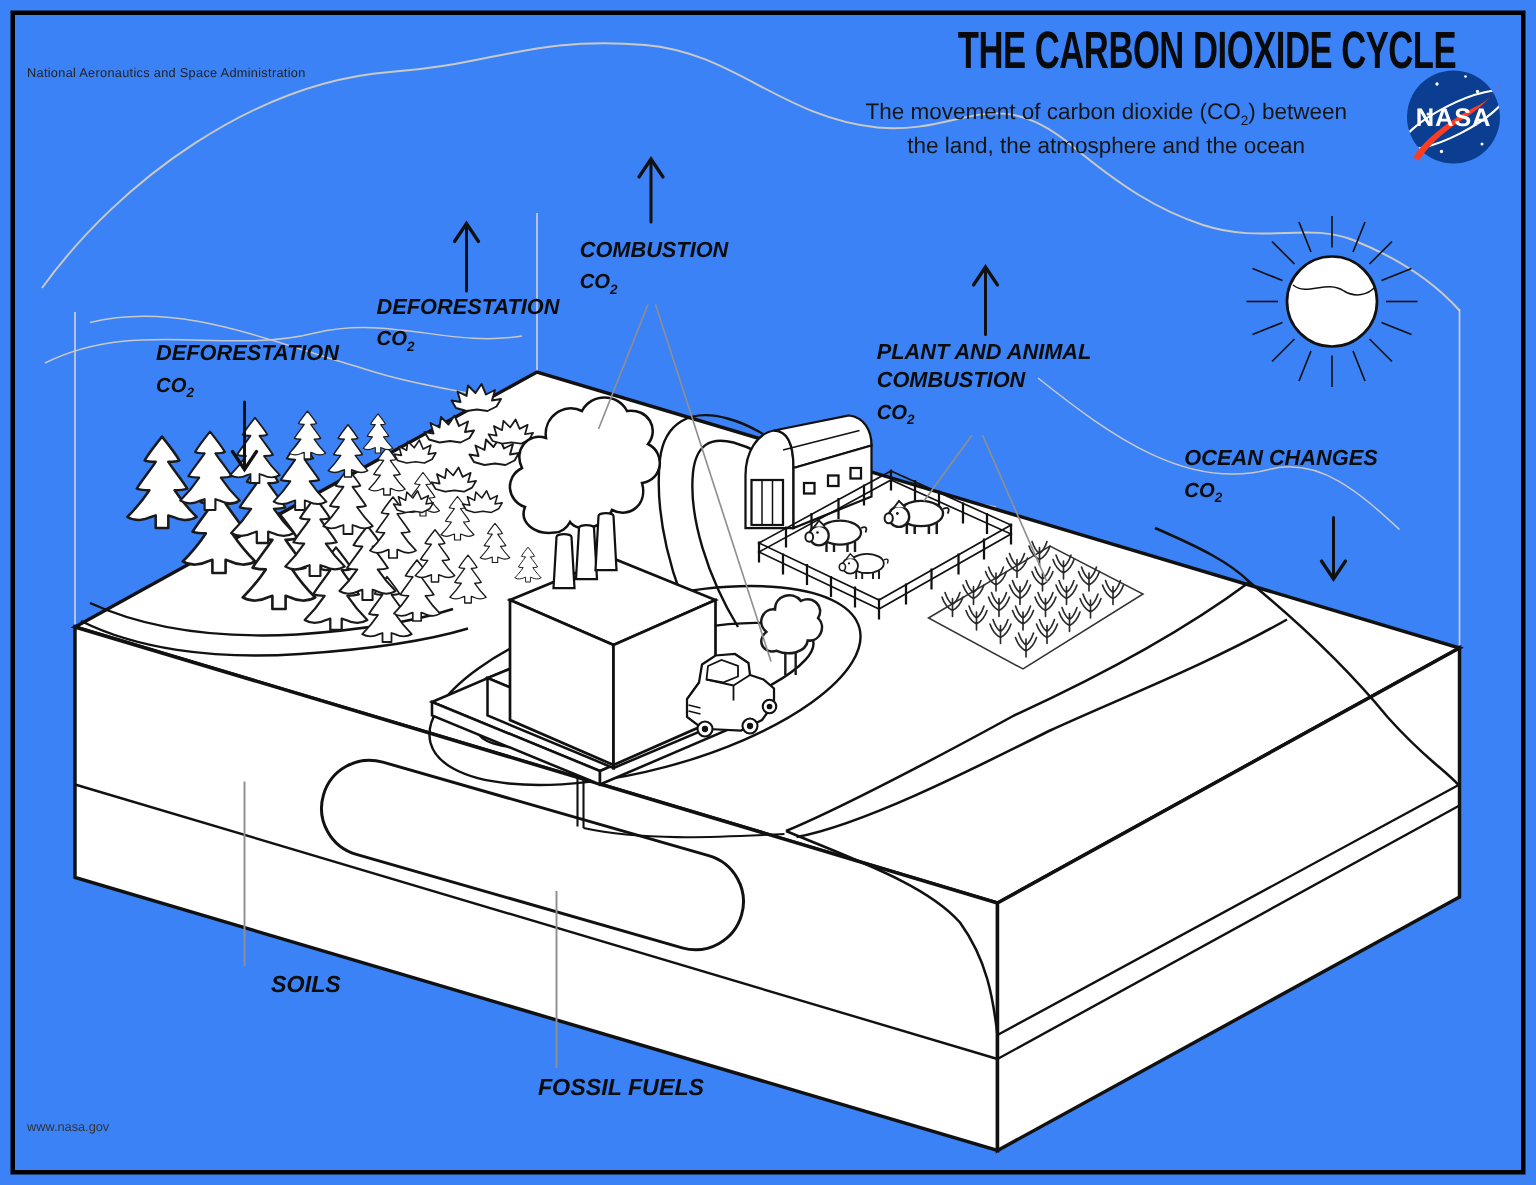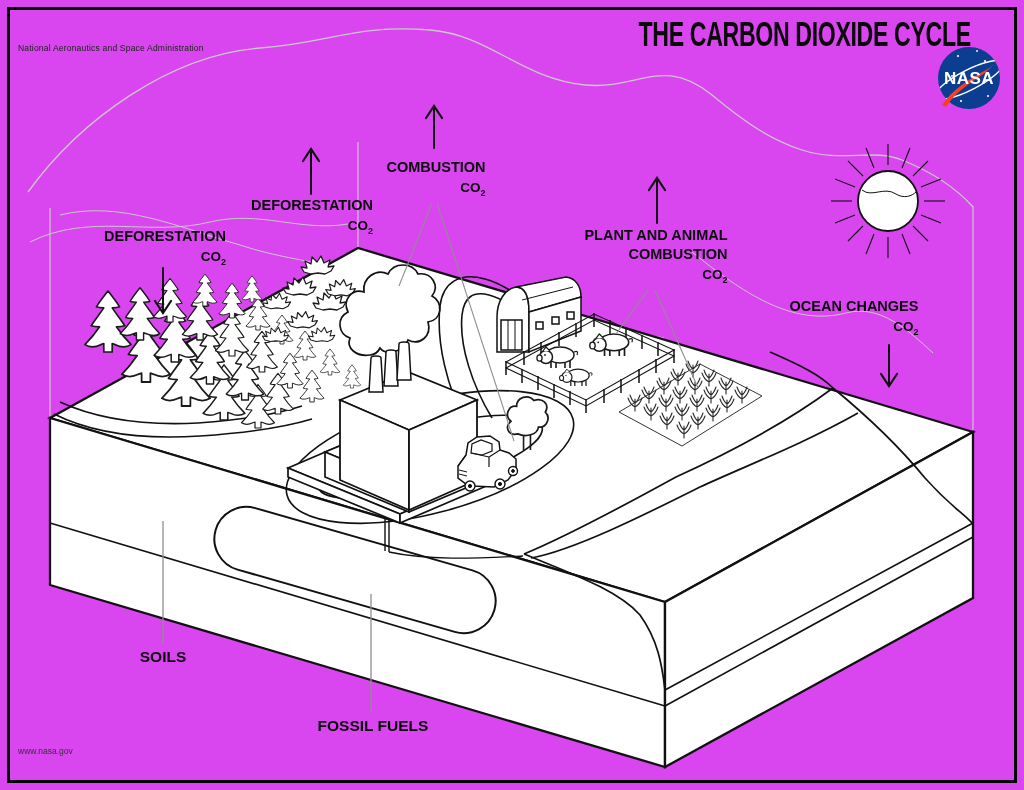--- a/index.html
+++ b/index.html
@@ -1,32 +1,32 @@
 <!DOCTYPE html>
 <html><head>
 <meta charset="utf-8">
 <style>
   html,body{margin:0;padding:0;background:#ffffff;}
-  .page{position:relative;width:1024px;height:790px;background:#d946ef;overflow:hidden;
+  .page{position:relative;width:1024px;height:790px;background:#3b82f6;overflow:hidden;
         font-family:"Liberation Sans",sans-serif;color:#111;}
   .frame{position:absolute;inset:7px;border:3px solid #000;pointer-events:none;}
   .svg-layer{position:absolute;left:0;top:0;width:1024px;height:790px;}
   .agency{position:absolute;left:18px;top:43px;font-size:8.5px;color:#222;letter-spacing:.2px;}
   .title{position:absolute;left:553px;top:16px;width:370px;text-align:center;}
   .title .t-inner{display:inline-block;font-weight:900;font-size:35px;line-height:1;
         letter-spacing:-.5px;transform:scaleX(.66);transform-origin:50% 50%;white-space:nowrap;color:#0a0a0a;}
   .subtitle{position:absolute;left:545px;top:64px;width:385px;text-align:center;
         font-size:15px;line-height:1.4;color:#161616;}
   .subtitle sub{font-size:9px;}
   .logo{position:absolute;left:928px;top:8px;width:82px;height:80px;margin-top:30px;}
-  .dlabel{position:absolute;transform:translateX(-50%);text-align:right;font-weight:700;
-        font-size:14.5px;line-height:1.3;white-space:nowrap;color:#0c0c0c;}
+  .dlabel{position:absolute;transform:translateX(-50%);text-align:left;font-weight:700;
+        font-size:14.5px;line-height:1.3;white-space:nowrap;color:#0c0c0c;font-style:italic;}
   .dlabel .co2row{font-size:13.5px;margin-top:2px;font-weight:700;}
   .dlabel sub{font-size:9px;}
-  .dlabel.big{font-size:15.5px;}
+  .dlabel.big{font-size:15.5px;margin-left:41px;}
   .siteurl{position:absolute;left:18px;top:732px;font-size:8.5px;color:#333;margin-top:14px;}
 </style>
 </head>
 <body>
 
 <div class="page">
 
   <svg class="svg-layer" viewBox="0 0 1024 790">
     <defs>
       <g id="pine">
@@ -295,20 +295,24 @@
       </g>
     </g>
   </svg>
 
   <div class="agency">National Aeronautics and Space Administration</div>
 
   <div class="title">
     <span class="t-inner">THE CARBON DIOXIDE CYCLE</span>
   </div>
 
+  <div class="subtitle">
+    <span>The movement of carbon dioxide (CO</span><sub>2</sub><span>) between</span><br>
+    <span>the land, the atmosphere and the ocean</span>
+  </div>
 
   <div class="logo">
     <svg viewBox="0 0 82 80" width="82" height="80">
       <defs>
           <clipPath id="logoclip">
             <circle cx="41" cy="40" r="31"></circle>
           </clipPath>
         </defs>
       <circle cx="41" cy="40" r="31" fill="#0b3d91"></circle>
       <g clip-path="url(#logoclip)" stroke="#fff" fill="none">

